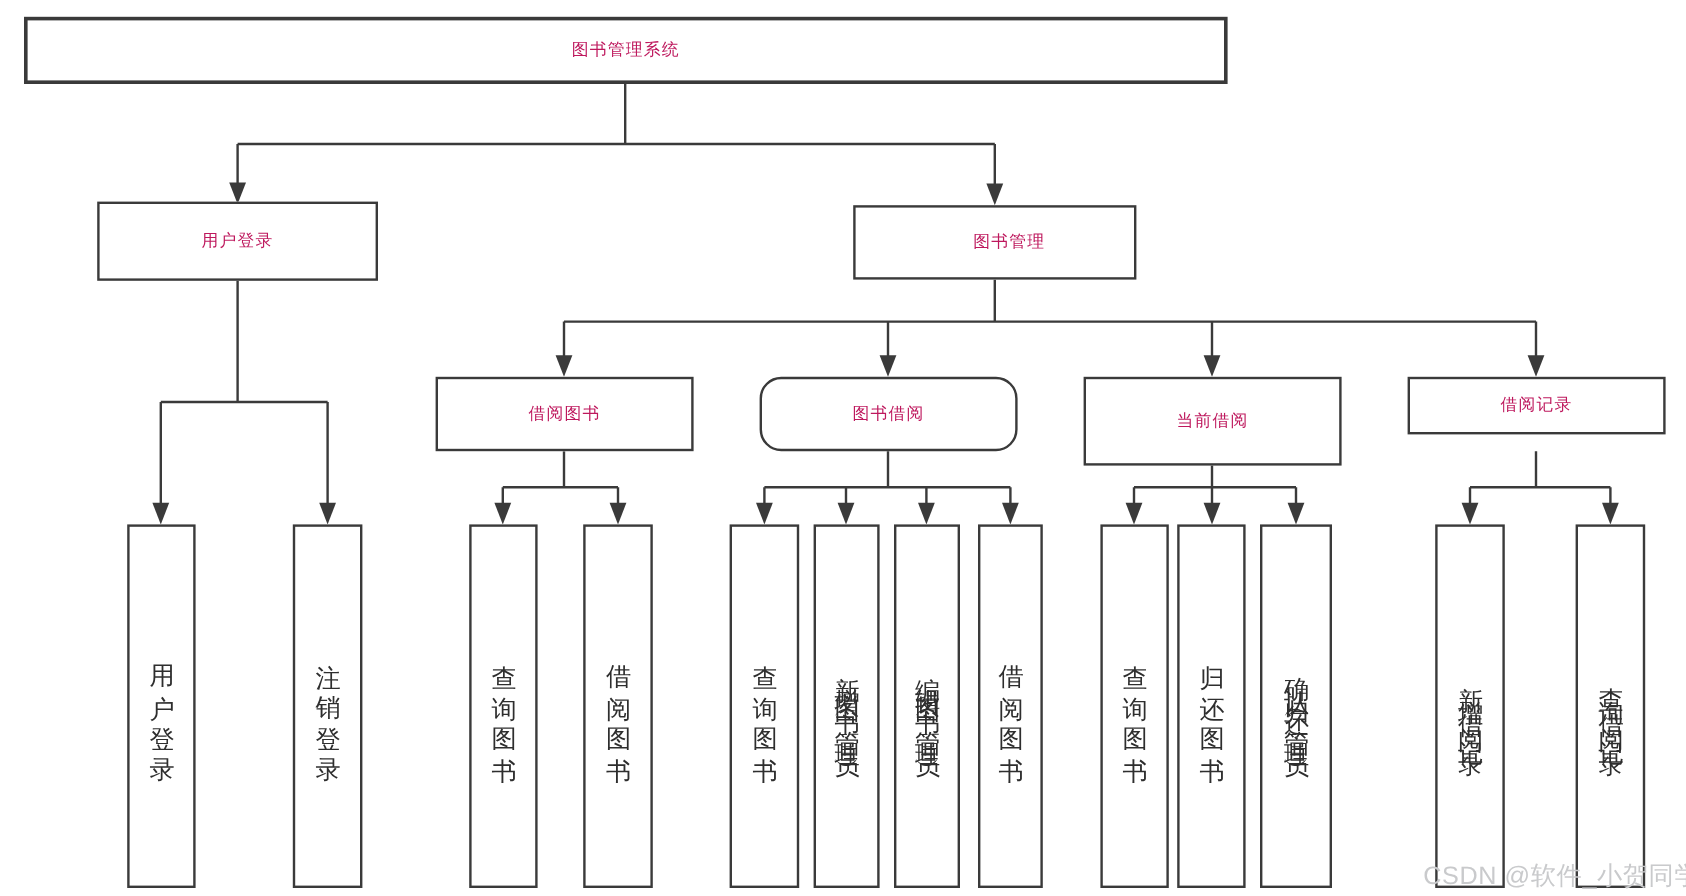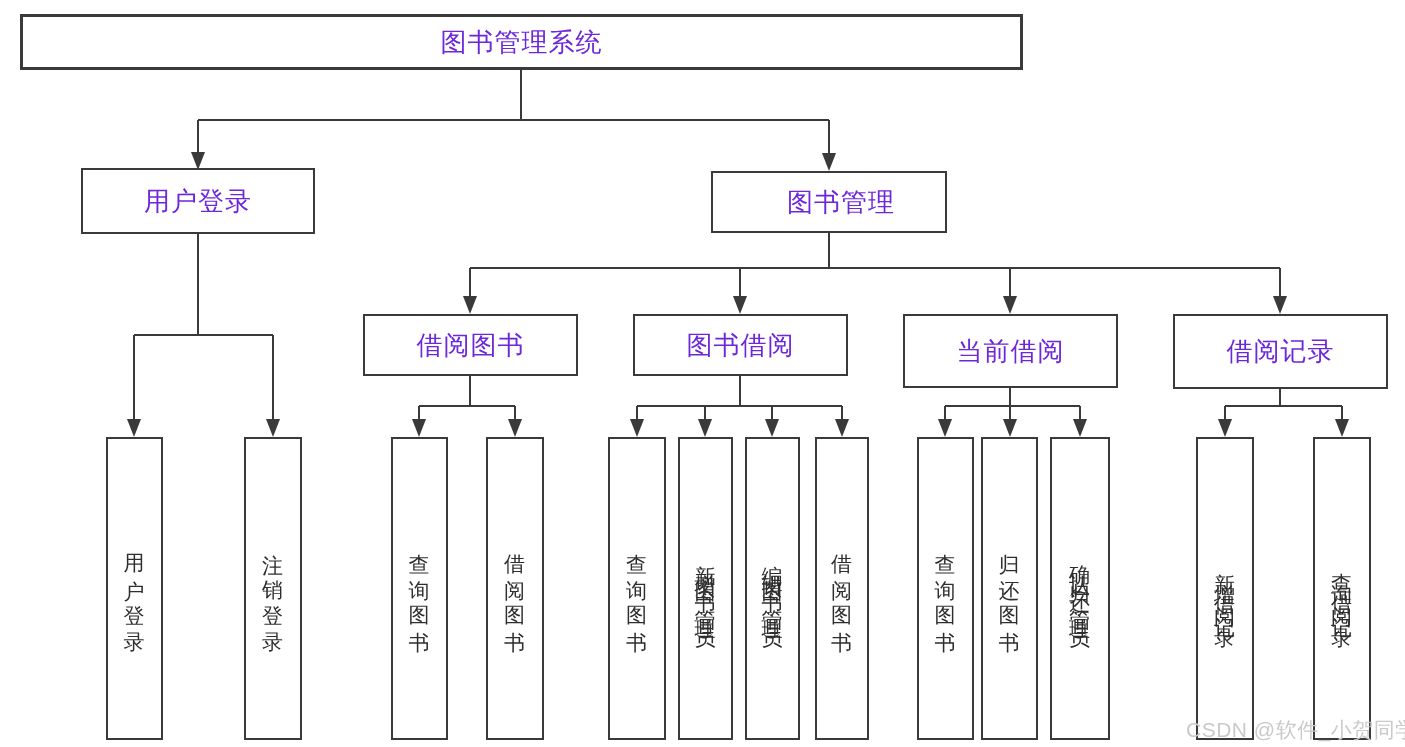--- a/index.html
+++ b/index.html
@@ -10,21 +10,21 @@
     font-family:"Liberation Sans","DejaVu Sans",sans-serif;
     overflow:hidden;
   }
   #wires{position:absolute;left:0;top:0;z-index:0;}
   .wire{stroke:#3a3a3a;stroke-width:2;fill:none;}
   .arrow{fill:#3a3a3a;stroke:none;}
   .hbox{
     position:absolute;z-index:1;box-sizing:border-box;
     background:#ffffff;border:2px solid #3a3a3a;
     display:flex;align-items:center;justify-content:center;
-    font-size:26px;color:#6d28d9;letter-spacing:1px;white-space:nowrap;
+    font-size:14px;color:#be185d;letter-spacing:1px;white-space:nowrap;
   }
   .hbox.root{border-width:3px;}
   .vbox{
     position:absolute;z-index:1;box-sizing:border-box;
     background:#ffffff;border:2px solid #3a3a3a;
     display:flex;align-items:center;justify-content:center;
     top:437px;height:303px;
     font-size:21px;color:#2e2e2e;
   }
   .vbox span{
@@ -87,27 +87,27 @@
   <div class="hbox" style="left:81px;top:168px;width:234px;height:66px;">
     <span>用户登录</span>
   </div>
   <div class="hbox" style="left:711px;top:171px;width:236px;height:62px;padding-left:24px;">
     <span>图书管理</span>
   </div>
 
   <div class="hbox" style="left:363px;top:314px;width:215px;height:62px;">
     <span>借阅图书</span>
   </div>
-  <div class="hbox" style="left:633px;top:314px;width:215px;height:62px;">
+  <div class="hbox" style="left:633px;top:314px;width:215px;height:62px;border-radius:18px;">
     <span>图书借阅</span>
   </div>
   <div class="hbox" style="left:903px;top:314px;width:215px;height:74px;">
     <span>当前借阅</span>
   </div>
-  <div class="hbox" style="left:1173px;top:314px;width:215px;height:75px;text-align:center;">
+  <div class="hbox" style="left:1173px;top:314px;width:215px;height:48px;text-align:center;">
     <span>借阅记录</span>
   </div>
 
   <div class="vbox sp4" style="left:106px;width:57px;">
     <span>用户登录</span>
   </div>
   <div class="vbox sp4" style="left:244px;width:58px;">
     <span>注销登录</span>
   </div>
 

